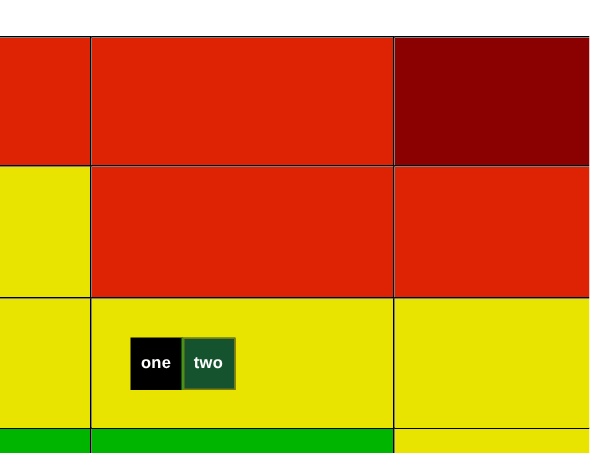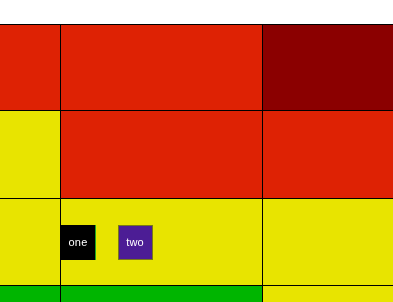--- a/index.html
+++ b/index.html
@@ -49,23 +49,24 @@
 
   
   table.color-grid tr td:first-child { border-left: none; }
   table.color-grid tr td:last-child  { border-right: none; }
   table.color-grid tr:last-child td  { border-bottom: none; }
 
   .cell-content {
     display: flex;
     align-items: center;
     justify-content: flex-start;
-    gap: 22px;
+    padding-left: 26px;
     height: 100%;
     box-sizing: border-box;
+    font-weight: bold;
   }
 
   .chip {
     display: inline-flex;
     align-items: center;
     justify-content: center;
     width: 35px;
     height: 35px;
     background: #000000;
     color: #ffffff;
@@ -103,21 +104,21 @@
         <tr style="height:88px;">
           <td style="background-color: rgb(232, 228, 0); border-color: rgb(0, 0, 0);"></td>
           <td style="background-color: rgb(222, 34, 4); border-color: rgb(0, 0, 0);"></td>
           <td style="background-color: rgb(222, 34, 4); border-color: rgb(0, 0, 0);"></td>
         </tr>
         <tr style="height:87px;">
           <td style="background-color: rgb(232, 228, 0); border-color: rgb(0, 0, 0);"></td>
           <td style="background-color: rgb(232, 228, 0); border-color: rgb(0, 0, 0);">
             <div class="cell-content">
               <span class="chip chip-one" style="background-color: rgb(0, 0, 0); color: rgb(255, 255, 255);">one</span>
-              <span class="chip chip-two" style="background-color: #4c1d95; color: rgb(255, 255, 255);">two</span>
+              <span class="chip chip-two" style="background-color: #14532d; color: rgb(255, 255, 255);">two</span>
             </div>
           </td>
           <td style="background-color: rgb(232, 228, 0); border-color: rgb(0, 0, 0);"></td>
         </tr>
         <tr style="height:17px;">
           <td style="background-color: rgb(0, 181, 0); border-color: rgb(0, 0, 0);"></td>
           <td style="background-color: rgb(0, 181, 0); border-color: rgb(0, 0, 0);"></td>
           <td style="background-color: rgb(232, 228, 0); border-color: rgb(0, 0, 0);"></td>
         </tr>
       </tbody>

